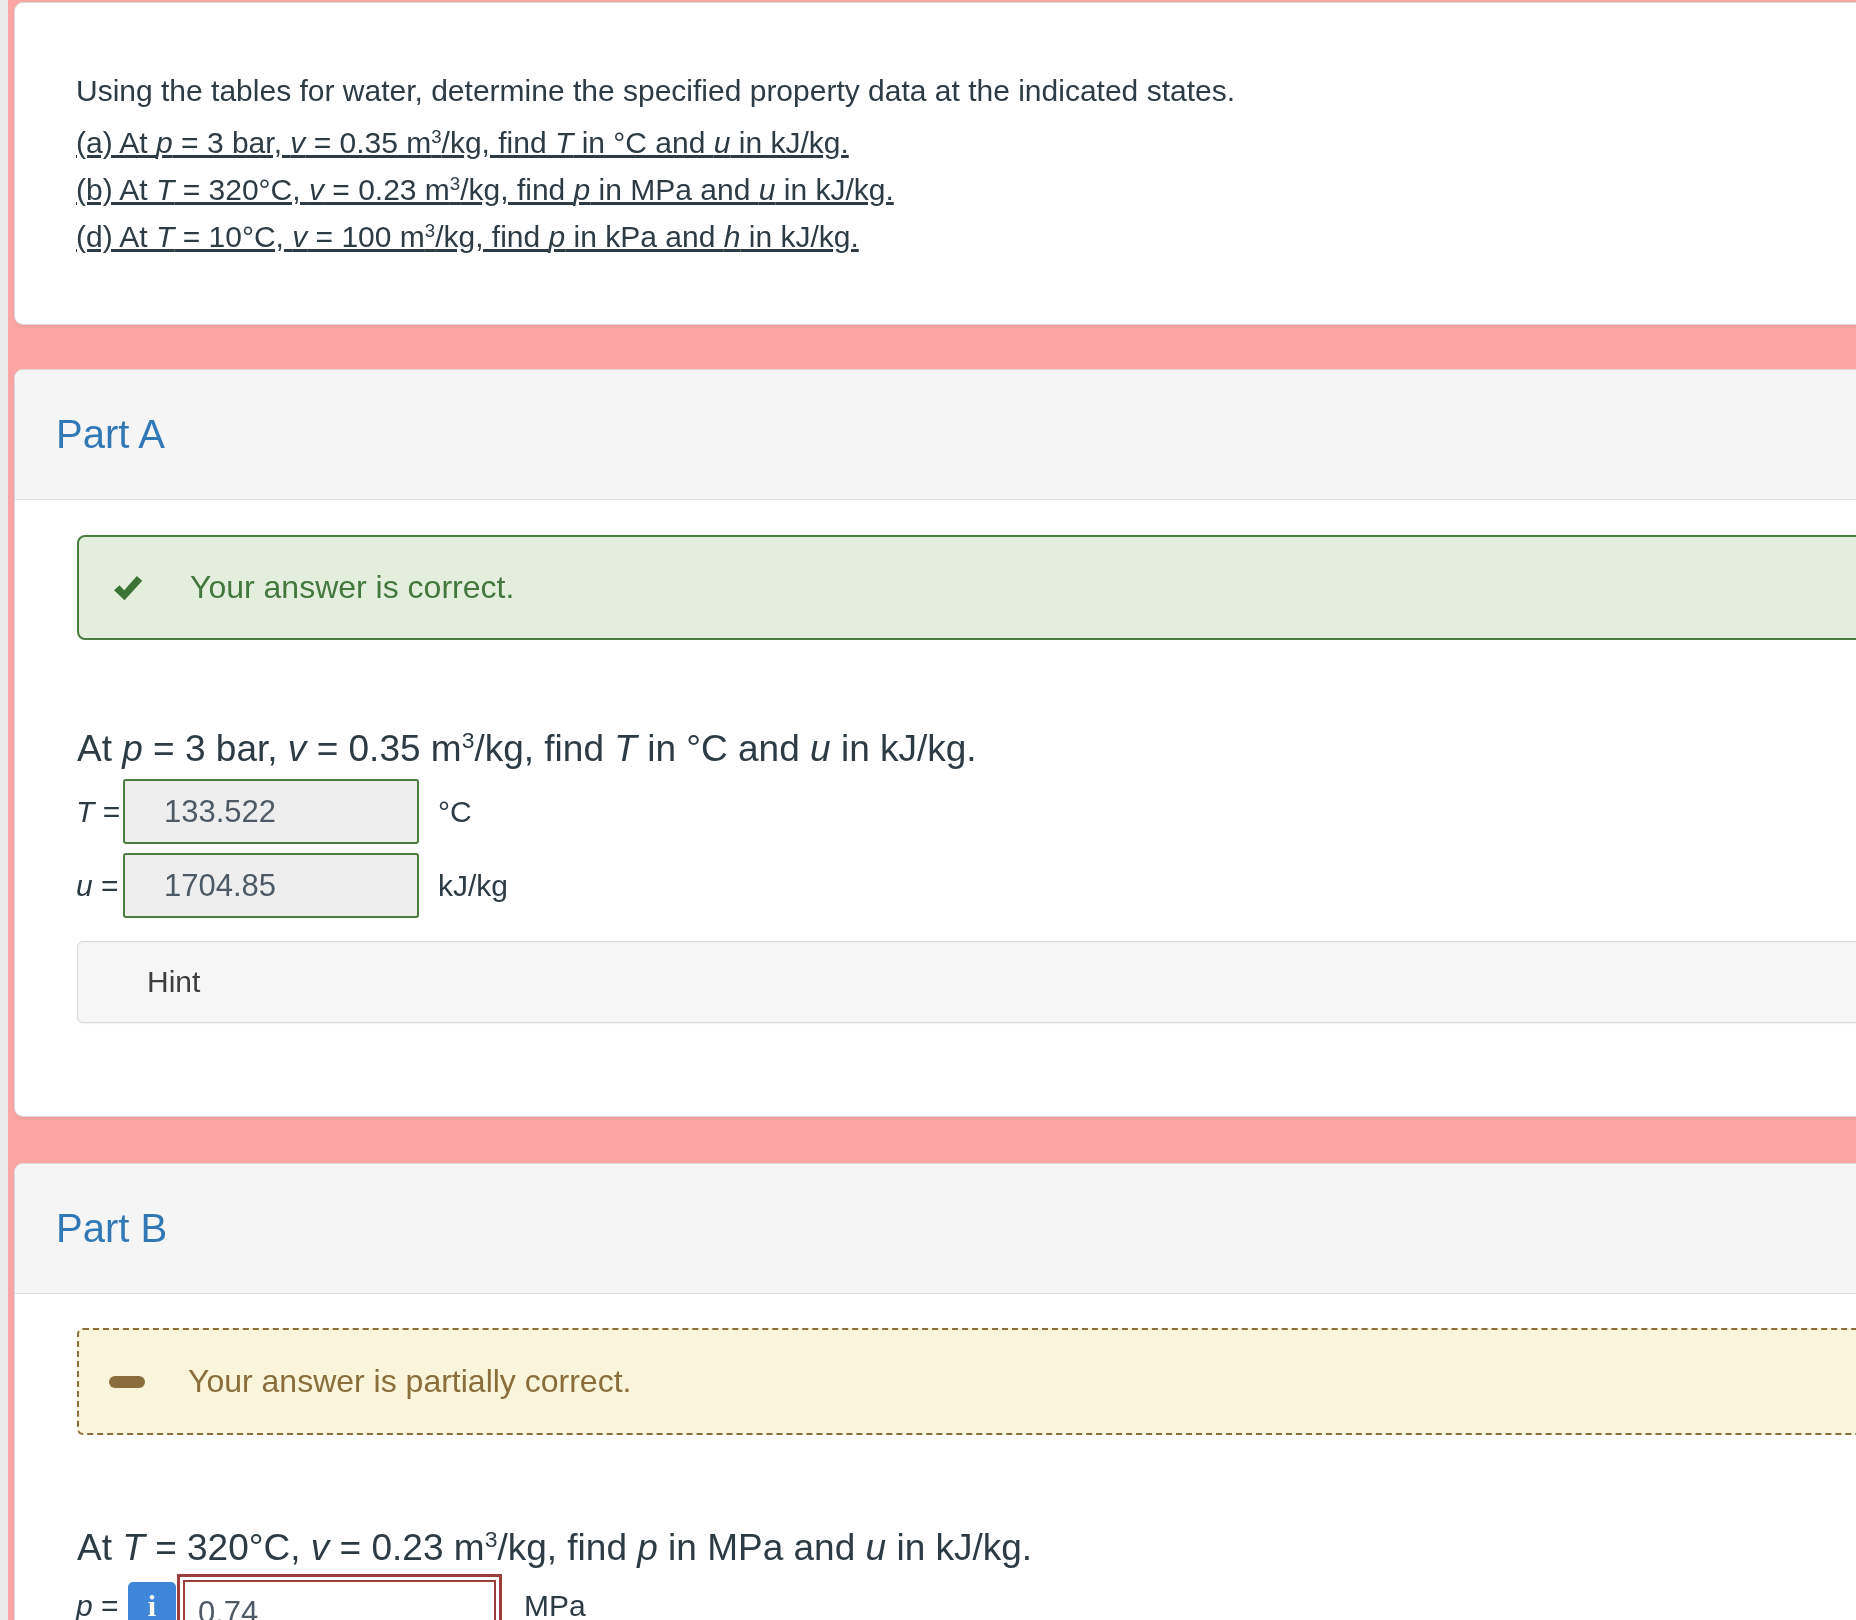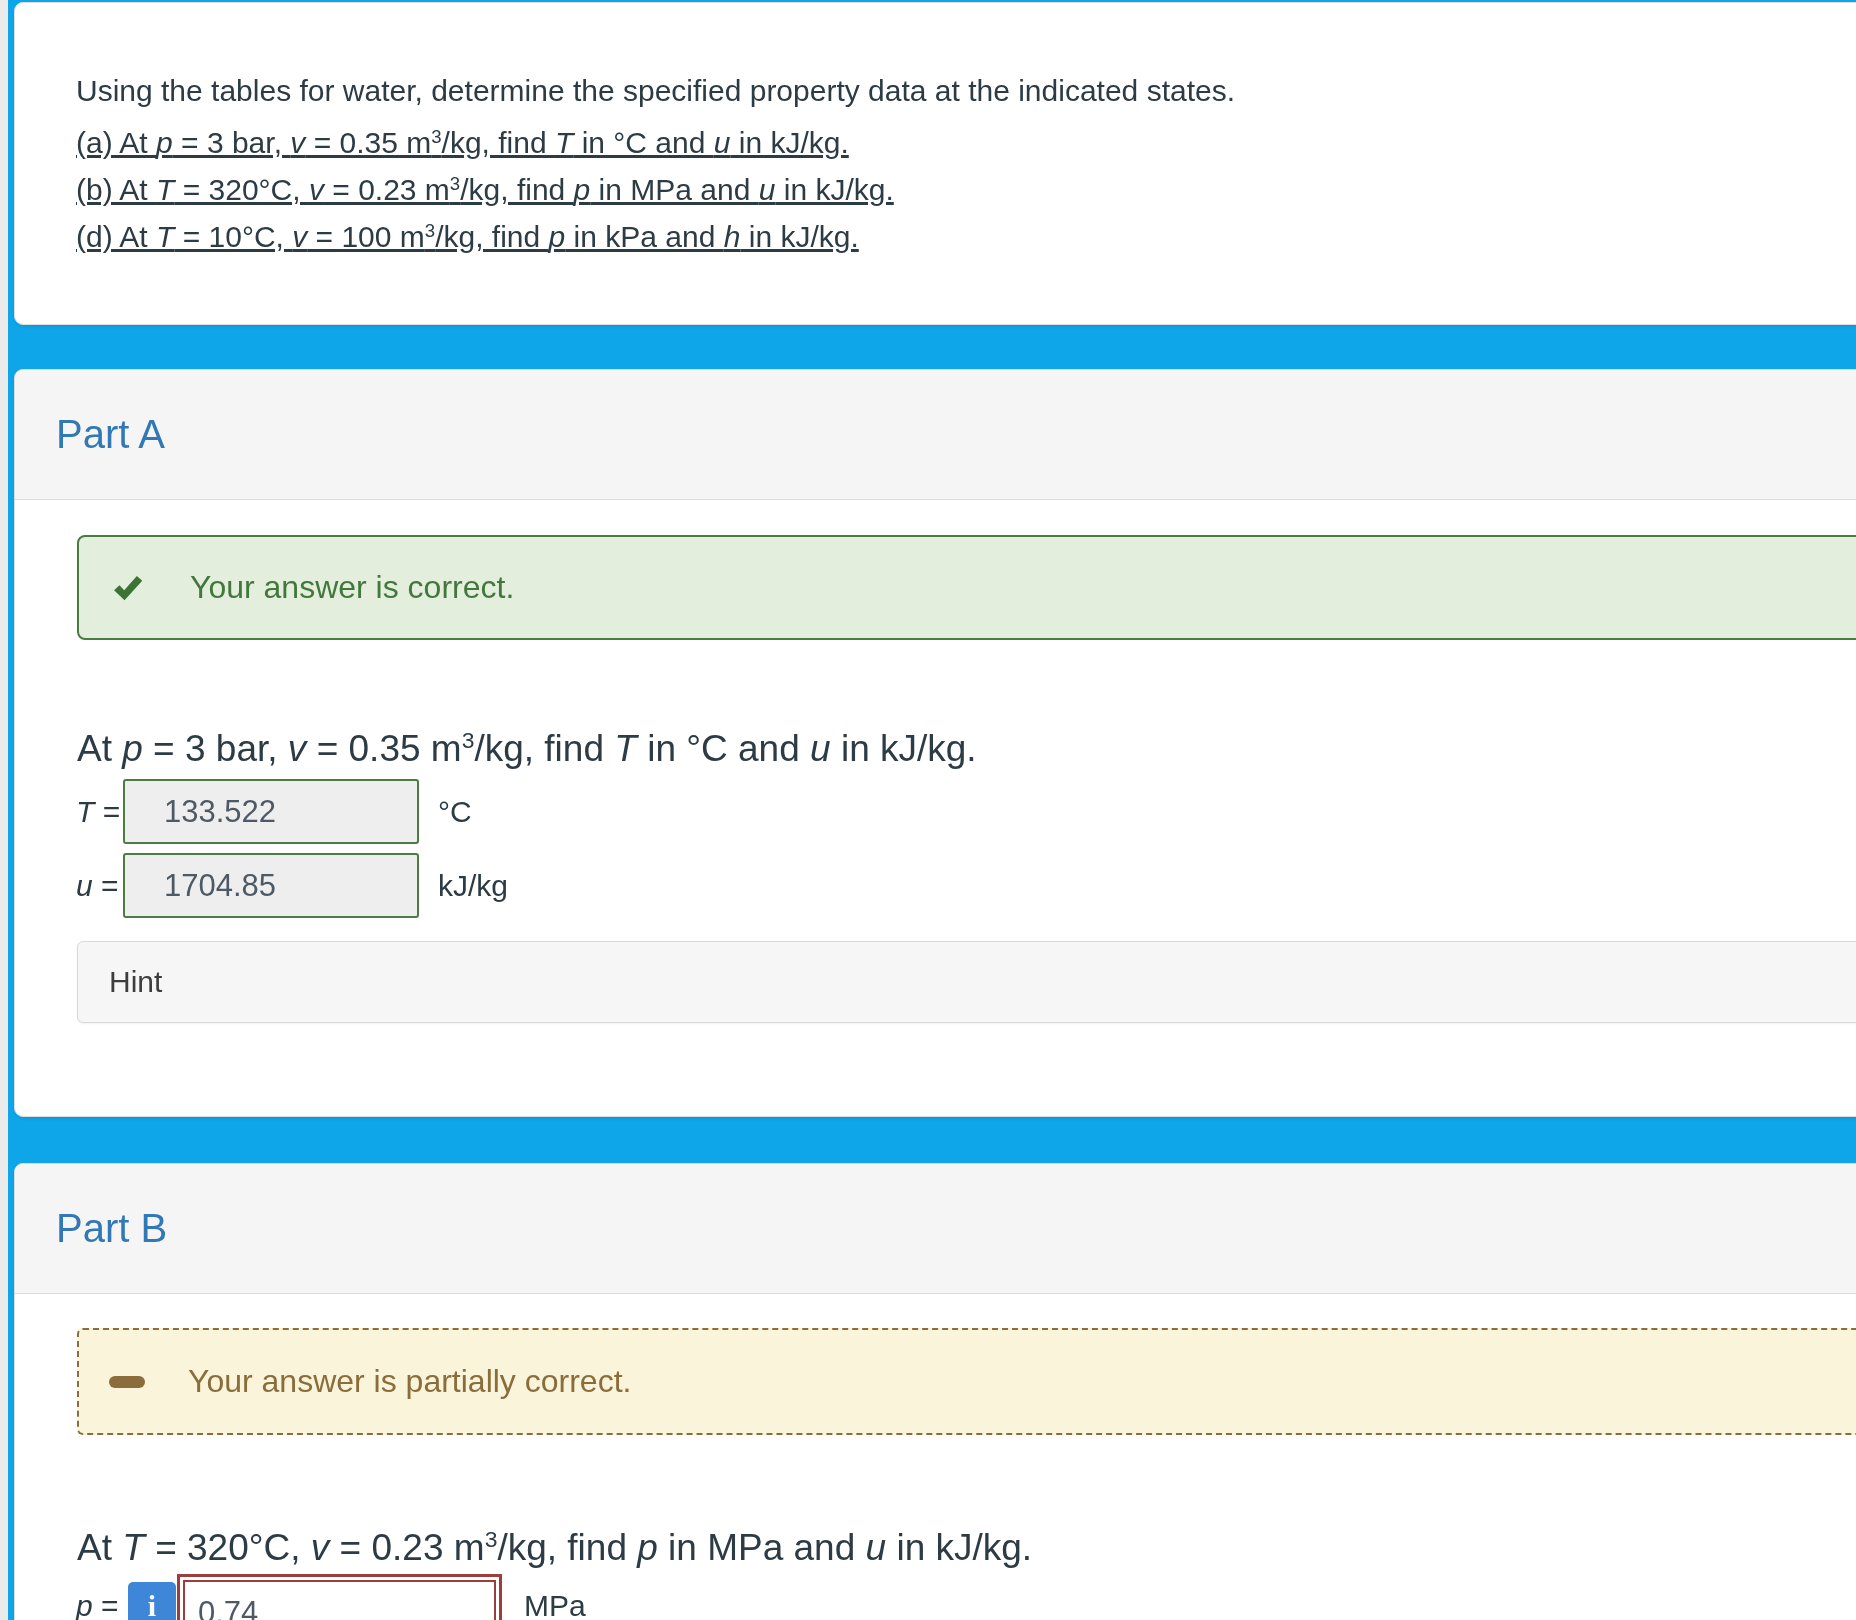--- a/index.html
+++ b/index.html
@@ -1,18 +1,18 @@
 <!DOCTYPE html>
 <html><head>
 <meta charset="utf-8">
 <style>
   html,body{margin:0;padding:0;background:#ffffff;}
   .page{
     position:relative; width:1856px; height:1620px; overflow:hidden;
-    background:#0ea5e9;
+    background:#fca5a5;
     font-family:"Liberation Sans","DejaVu Sans",sans-serif;
     color:#2d3b45;
   }
   .left-strip{position:absolute;left:0;top:0;width:8px;height:100%;background:#ebebeb;}
   .card{
     position:absolute; left:14px; width:1880px; background:#ffffff;
     border:1px solid #dcdcdc; border-radius:9px;
     box-shadow:0 2px 3px rgba(0,0,0,0.07);
     box-sizing:border-box;
   }
@@ -67,21 +67,21 @@
   .funit{
     position:absolute;left:423px;top:50%;transform:translateY(-50%);
     font-size:30px;white-space:nowrap;
   }
   .hint-btn{
     position:absolute;left:62px;top:571px;width:1812px;height:82px;box-sizing:border-box;
     background:#f6f6f6;border:1px solid #d9d9d9;border-radius:6px;
     box-shadow:0 1px 2px rgba(0,0,0,0.06);
     display:flex;align-items:center;padding-left:31px;cursor:pointer;
   }
-  .hint-label{font-size:30px;color:#3d3d3d;}
+  .hint-label{font-size:30px;color:#3d3d3d;margin-left:38px;}
   .attempts{
     position:absolute;left:1466px;top:1045px;font-size:29px;font-weight:700;
     line-height:36px;white-space:nowrap;color:#2d3b45;
   }
 
   .row-p{position:absolute;left:0;top:407px;width:100%;height:70px;}
   .info-btn{
     position:absolute;left:113px;top:11px;width:48px;height:48px;
     background:#3e86d8;border:none;border-radius:5px;cursor:pointer;
     display:flex;align-items:center;justify-content:center;padding:0;

